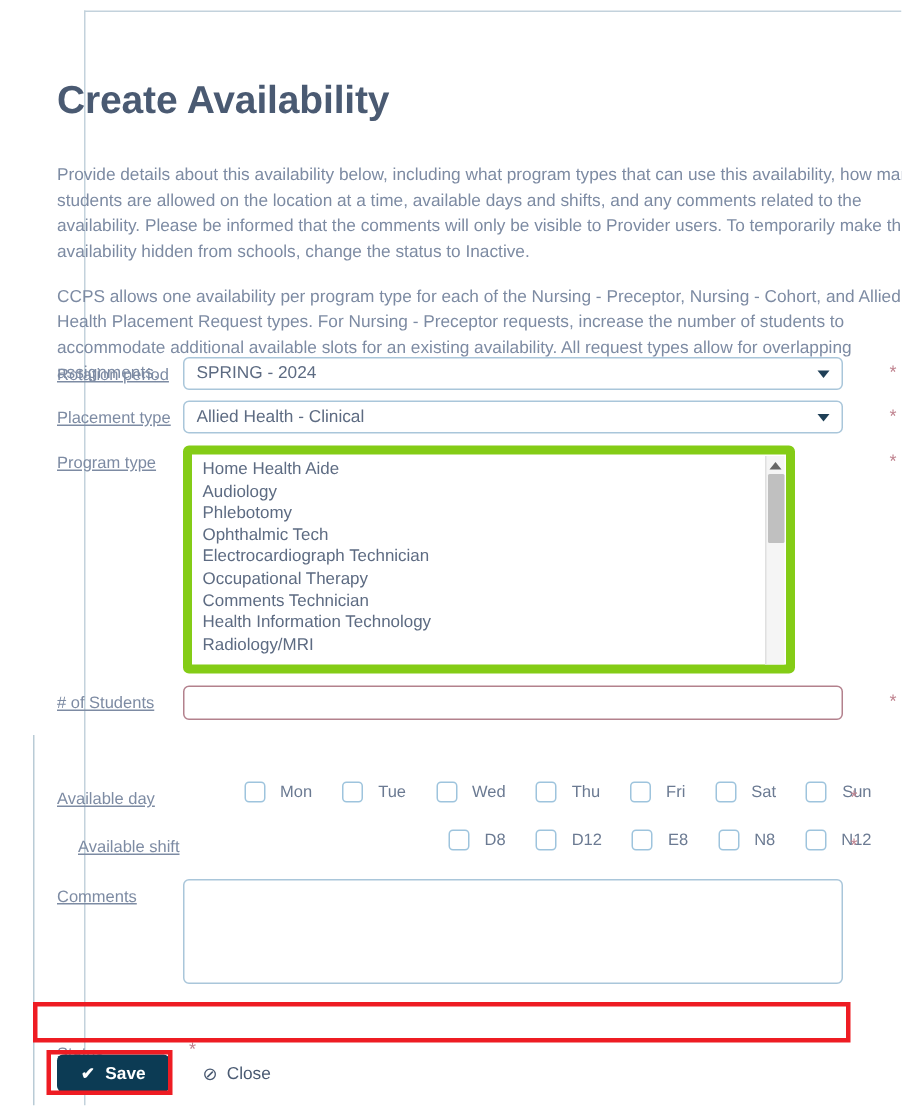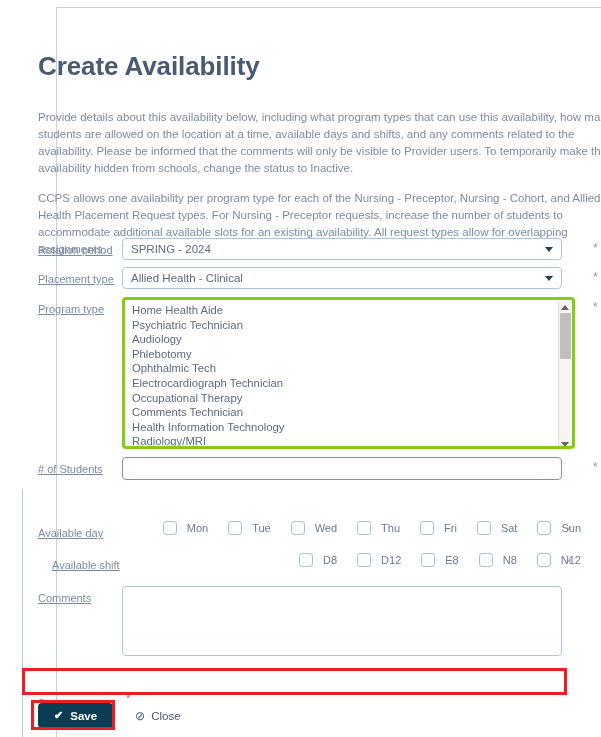--- a/index.html
+++ b/index.html
@@ -111,22 +111,22 @@
     position: absolute; right: 9px; top: 9px;
     width: 0; height: 0;
     border-left: 4.5px solid transparent;
     border-right: 4.5px solid transparent;
     border-top: 5px solid #1f3f56;
     pointer-events: none;
   }
 
   
   .listbox {
-    width: 453px; height: 152px;
-    border: 3px solid #84cc16;
+    width: 408px; height: 152px;
+    border: 6px solid #84cc16;
     overflow: hidden;
     position: relative;
     padding: 3px 0 0 0;
   }
   .listbox .opts {
     padding-left: 7px;
   }
   .listbox .opt {
     font-size: 11.3px;
     line-height: 14.6px;
@@ -282,21 +282,20 @@
       </div>
       <div class="req">*</div>
     </div>
 
     <div class="row" style="margin-bottom:8px;border-radius:31px;">
       <div class="label">Program type</div>
       <div class="field">
         <div class="listbox">
           <div class="opts" id="program-opts">
               <div class="opt">Home Health Aide</div>
-              <div class="opt">Psychiatric Technician</div>
               <div class="opt">Audiology</div>
               <div class="opt">Phlebotomy</div>
               <div class="opt">Ophthalmic Tech</div>
               <div class="opt">Electrocardiograph Technician</div>
               <div class="opt">Occupational Therapy</div>
               <div class="opt">Comments Technician</div>
               <div class="opt">Health Information Technology</div>
               <div class="opt">Radiology/MRI</div>
             </div>
           <div class="lb-scroll">

